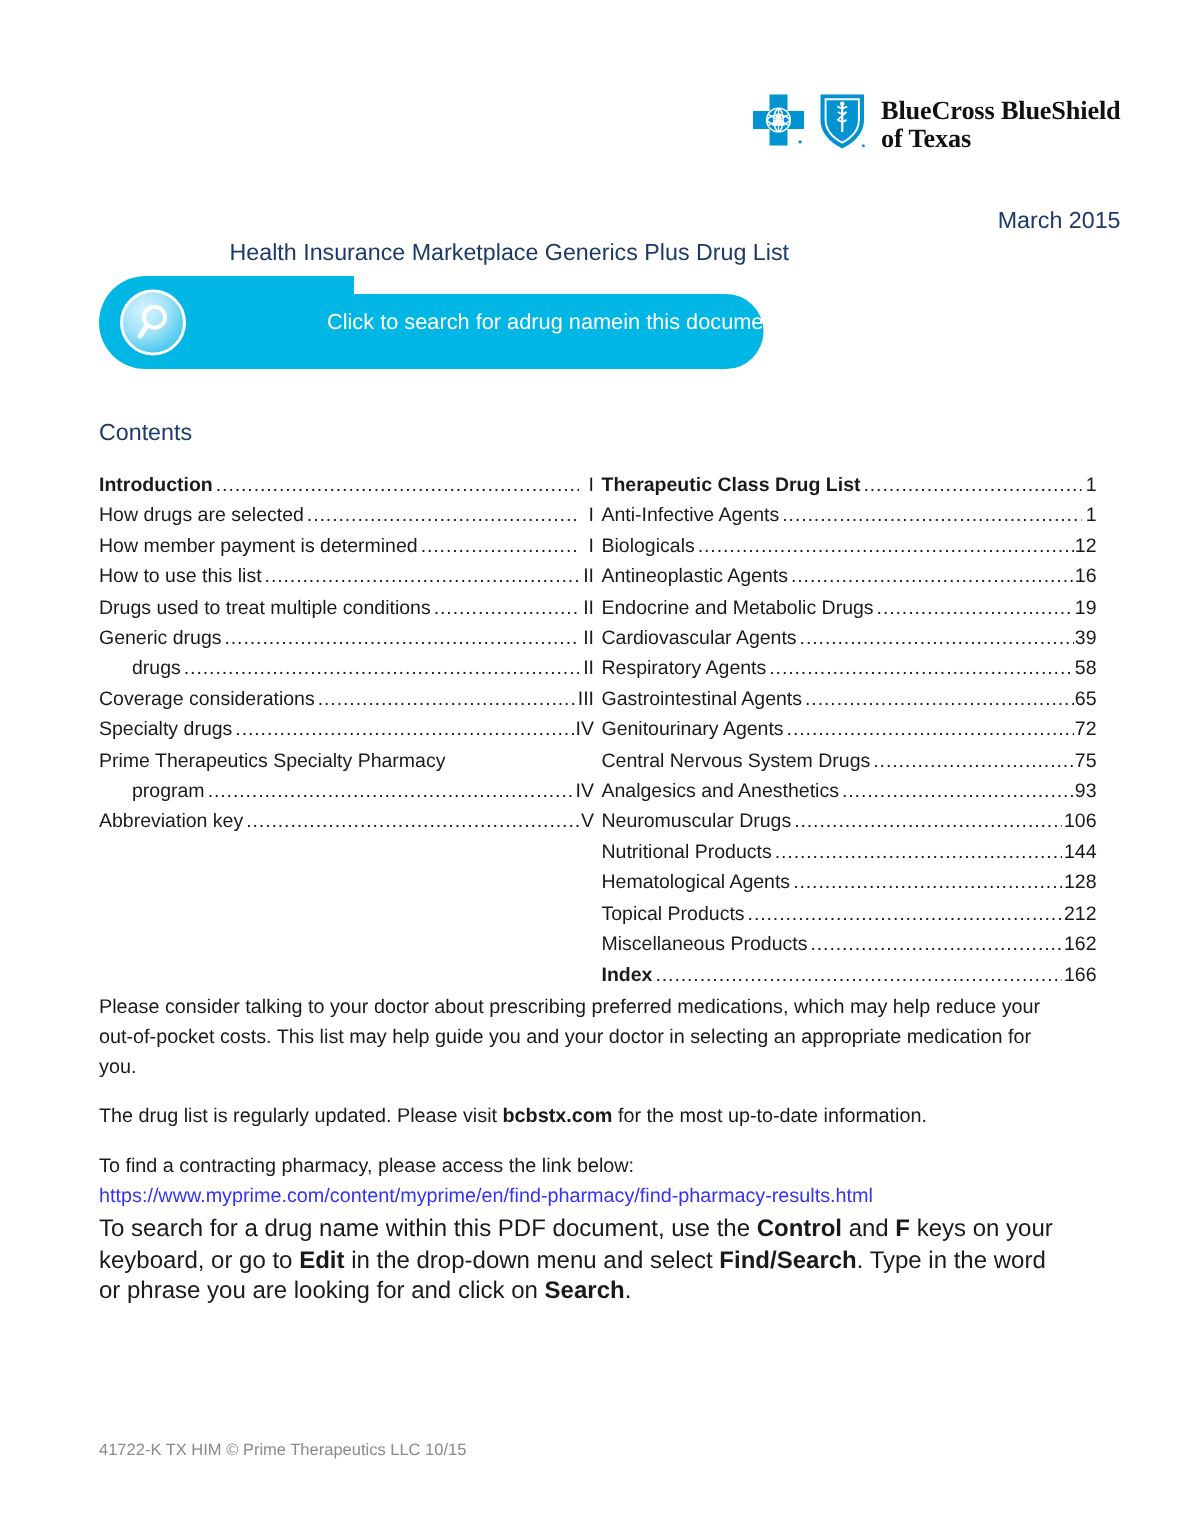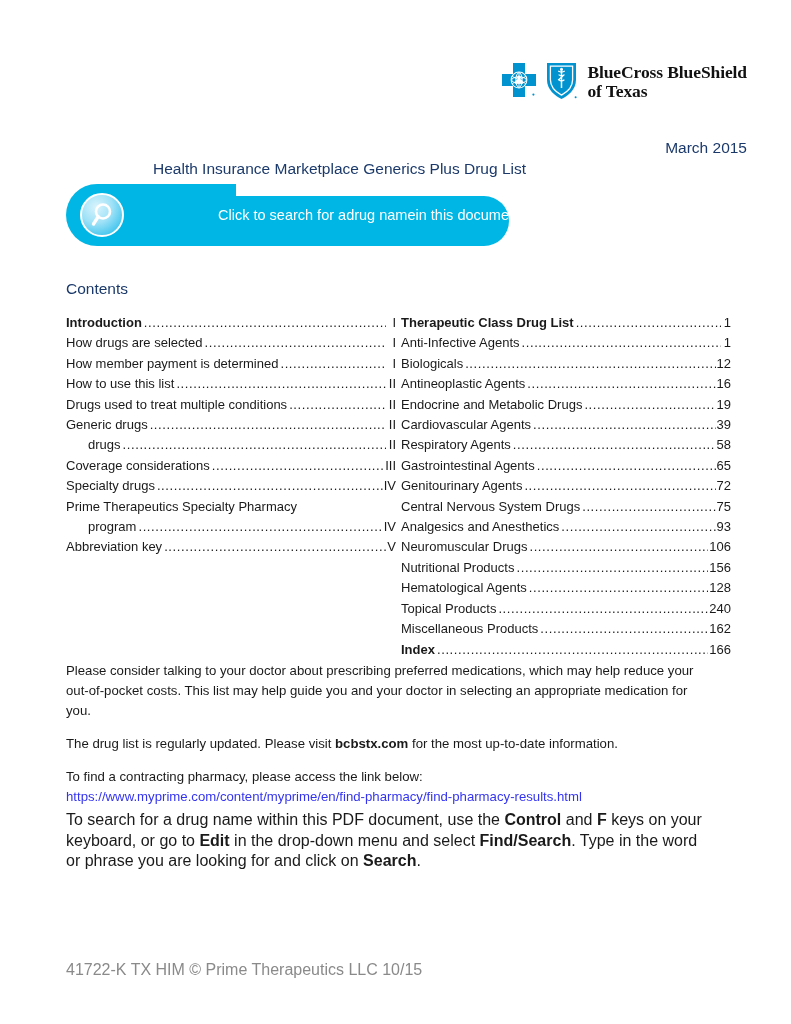--- a/index.html
+++ b/index.html
@@ -197,21 +197,21 @@
     color: #1a1a1a;
     line-height: 20.5px;
   }
   .body-block2 b { font-weight: bold; }
 
   
   .footer {
     position: absolute;
     left: 66px;
     top: 961px;
-    font-size: 16px;
+    font-size: 11px;
     color: #8a8a8a;
   }
 </style>
 </head>
 <body>
 
 <div class="page">
 
   <div class="logo-wrap">
     <div class="logo-marks">
@@ -384,31 +384,31 @@
           <span class="toc-page">93</span>
         </div>
         <div class="toc-row">
           <span class="toc-label">Neuromuscular Drugs</span>
           <span class="toc-dots">................................................................................................................................................................</span>
           <span class="toc-page">106</span>
         </div>
         <div class="toc-row">
           <span class="toc-label">Nutritional Products</span>
           <span class="toc-dots">................................................................................................................................................................</span>
-          <span class="toc-page">156</span>
+          <span class="toc-page">144</span>
         </div>
         <div class="toc-row">
           <span class="toc-label">Hematological Agents</span>
           <span class="toc-dots">................................................................................................................................................................</span>
           <span class="toc-page">128</span>
         </div>
         <div class="toc-row">
           <span class="toc-label">Topical Products</span>
           <span class="toc-dots">................................................................................................................................................................</span>
-          <span class="toc-page">240</span>
+          <span class="toc-page">212</span>
         </div>
         <div class="toc-row">
           <span class="toc-label">Miscellaneous Products</span>
           <span class="toc-dots">................................................................................................................................................................</span>
           <span class="toc-page">162</span>
         </div>
         <div class="toc-row bold">
           <span class="toc-label">Index</span>
           <span class="toc-dots">................................................................................................................................................................</span>
           <span class="toc-page">166</span>

